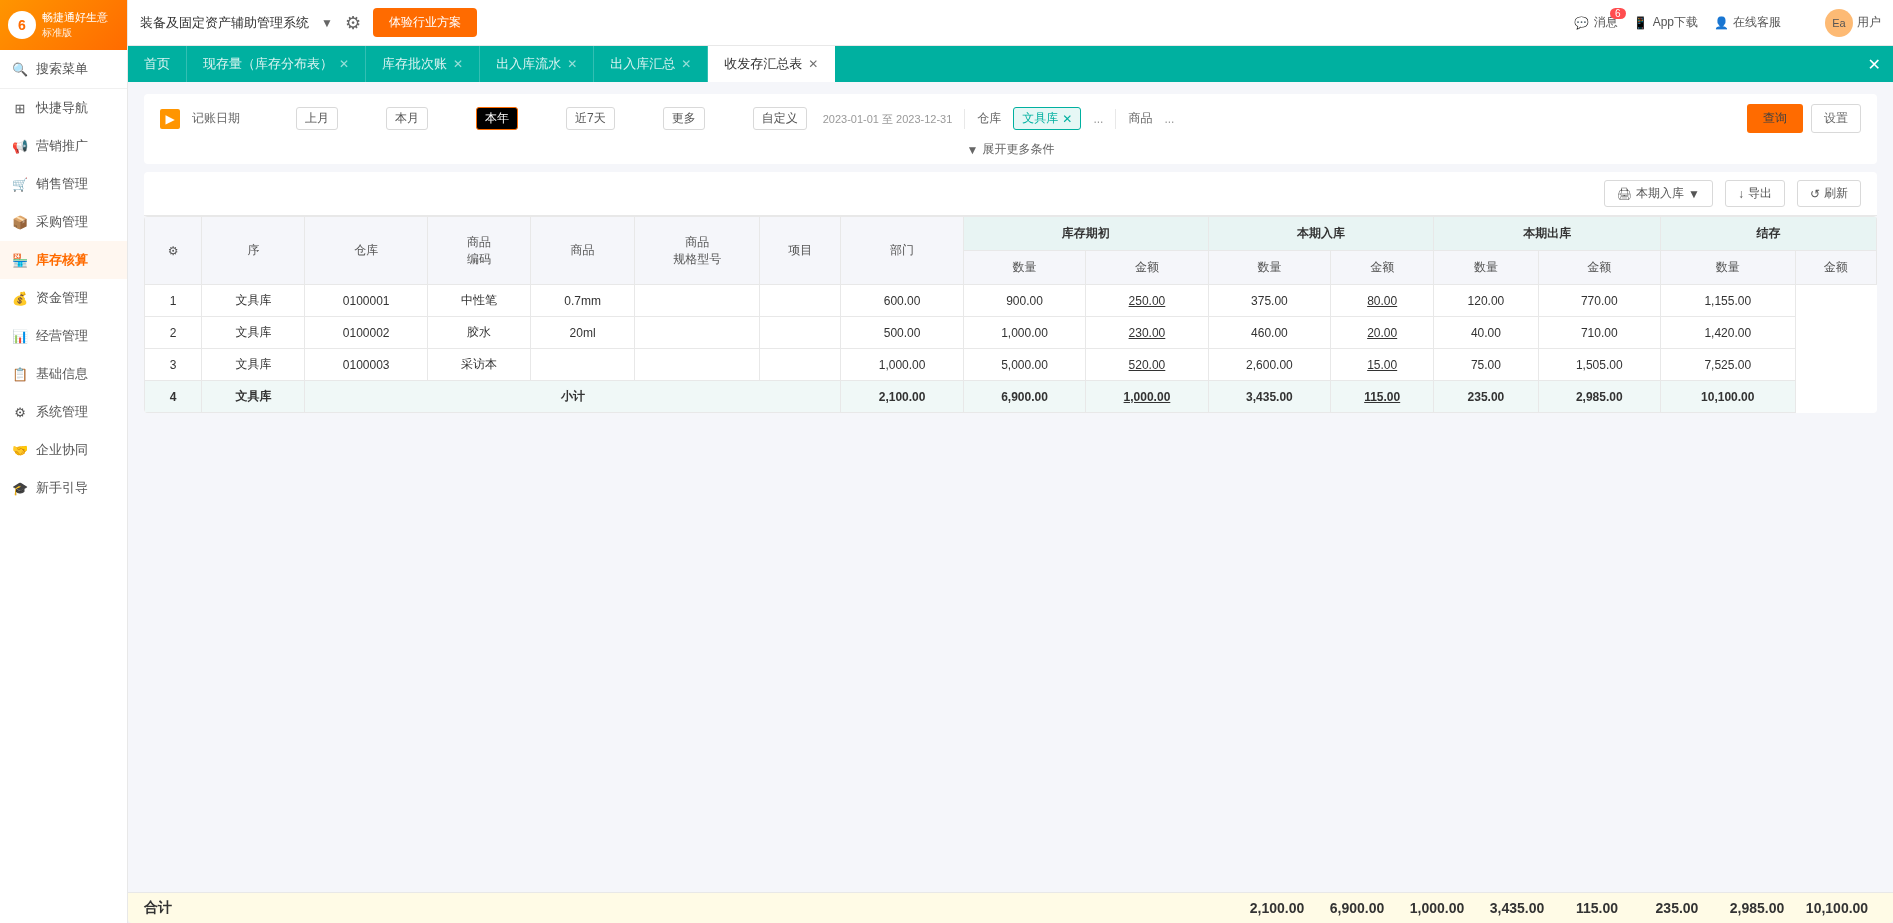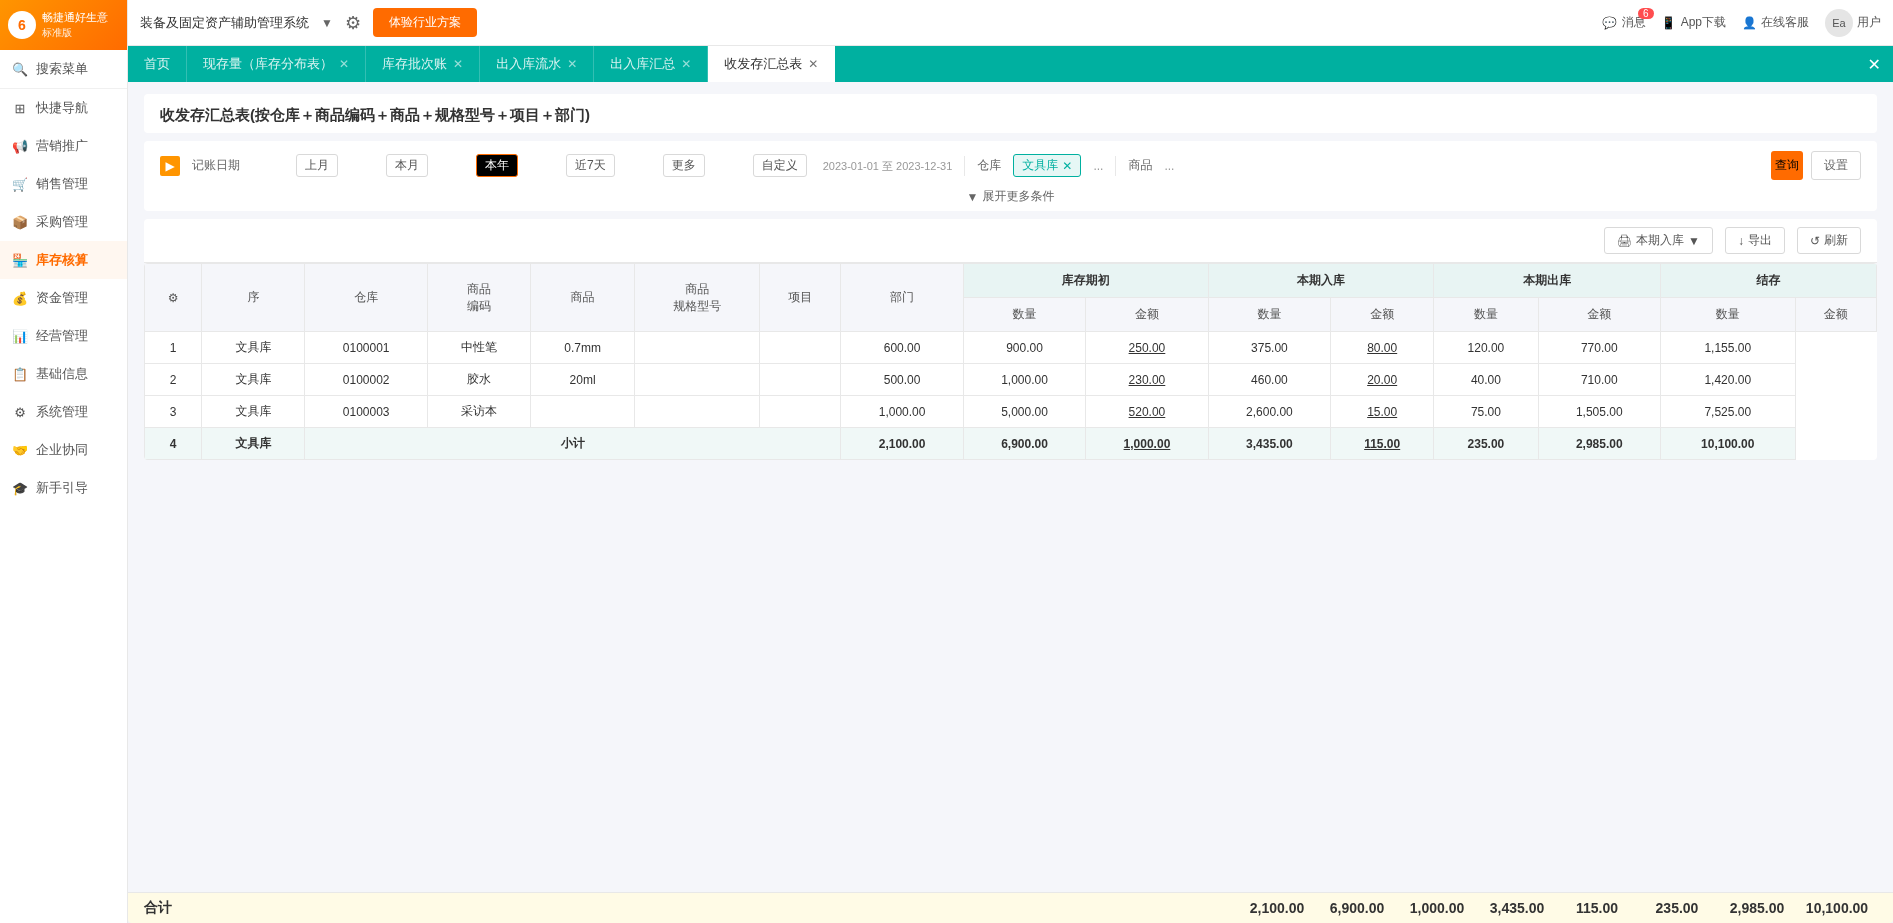--- a/index.html
+++ b/index.html
@@ -18,21 +18,21 @@
 
     
     .main { flex: 1; display: flex; flex-direction: column; overflow: hidden; }
 
     
     .topbar { background: #fff; border-bottom: 1px solid #e8e8e8; display: flex; align-items: center; padding: 0 12px; height: 46px; gap: 12px; flex-shrink: 0; }
     .topbar-btn { background: #ff6b00; color: #fff; border: none; padding: 6px 16px; border-radius: 4px; cursor: pointer; font-size: 12px; }
     .topbar-right { display: flex; align-items: center; gap: 16px; color: #555; font-size: 12px; }
     .topbar-right-item { display: flex; align-items: center; gap: 4px; cursor: pointer; position: relative; }
     .notification-badge { background: #ff4d4f; color: #fff; font-size: 10px; padding: 0 4px; border-radius: 8px; position: absolute; top: -6px; right: -8px; min-width: 16px; text-align: center; }
-    .user-avatar { width: 28px; height: 28px; background: #e5e5e5; border-radius: 50%; display: flex; align-items: center; justify-content: center; font-size: 11px; }
+    .user-avatar { width: 28px; height: 28px; background: #fdba74; border-radius: 50%; display: flex; align-items: center; justify-content: center; font-size: 11px; margin-left: 28px; }
 
     
     .tabs { background: #00b0a0; display: flex; align-items: center; height: 36px; flex-shrink: 0; overflow-x: auto; }
     .tab { padding: 0 16px; height: 44px; display: flex; align-items: center; gap: 6px; cursor: pointer; color: rgba(255,255,255,0.85); font-size: 13px; white-space: nowrap; border-right: 1px solid rgba(255,255,255,0.2); }
     .tab.active { background: #fff; color: #333; }
     .tab-close { font-size: 12px; opacity: 0.7; }
     .tabs-end-close { margin-left: auto; padding: 0 12px; color: #fff; cursor: pointer; font-size: 16px; }
 
     
     .page-content { flex: 1; overflow-y: auto; padding: 12px 16px; background: #f5f6fa; }
@@ -42,21 +42,21 @@
     .date-btns { display: flex; gap: 4px; align-items: center; }
     .date-btn { padding: 2px 8px; border: 1px solid #d9d9d9; border-radius: 3px; cursor: pointer; font-size: 12px; color: #555; background: #fff; margin-left: 44px; }
     .date-btn.active { background: #000000; color: #fff; border-color: #ff6b00; }
     .date-range { color: #999; font-size: 11px; margin-top: 2px; }
     .filter-divider { width: 1px; height: 20px; background: #e8e8e8; }
     .warehouse-label { color: #666; font-size: 12px; }
     .warehouse-tag { background: #e6f7f5; border: 1px solid #00b0a0; color: #00b0a0; padding: 2px 8px; border-radius: 3px; font-size: 12px; display: flex; align-items: center; gap: 4px; }
     .warehouse-tag .close { cursor: pointer; }
     .filter-more { color: #999; cursor: pointer; font-size: 12px; }
     .product-label { color: #666; font-size: 12px; }
-    .btn-query { background: #ff6b00; color: #000000; border: none; padding: 5px 4px; border-radius: 3px; cursor: pointer; font-size: 12px; }
+    .btn-query { background: #ff6b00; color: #404040; border: none; padding: 5px 16px; border-radius: 3px; cursor: pointer; font-size: 12px; }
     .btn-settings { background: #fff; color: #666; border: 1px solid #d9d9d9; padding: 5px 12px; border-radius: 3px; cursor: pointer; font-size: 12px; }
     .expand-row { display: flex; justify-content: center; align-items: center; margin-top: 8px; }
     .expand-btn { color: #666; font-size: 12px; cursor: pointer; display: flex; align-items: center; gap: 4px; }
 
     
     .table-container { background: #fff; border-radius: 4px; overflow-x: auto; }
     .data-table { width: 100%; border-collapse: collapse; font-size: 12px; }
     .data-table th { background: #f5f6fa; color: #555; font-weight: normal; padding: 8px 10px; text-align: center; border: 1px solid #e8e8e8; white-space: nowrap; }
     .data-table th.section-header { background: #e8f4f3; color: #333; font-weight: bold; }
     .data-table td { padding: 7px 10px; text-align: center; border: 1px solid #e8e8e8; color: #333; }
@@ -181,23 +181,20 @@
     </div>
     <div class="tab active">
       <span>收发存汇总表</span>
       <span class="tab-close">✕</span>
     </div>
     <div class="tabs-end-close">✕</div>
   </div>
 
   <div class="page-content">
 
-    <div style="background:#fff;padding:12px 16px 8px;border-radius:4px;margin-bottom:8px;">
-      <div style="font-size:15px;font-weight:bold;color:#333;">收发存汇总表(按仓库＋商品编码＋商品＋规格型号＋项目＋部门)</div>
-    </div>
 
     <div style="background:#fff;padding:10px 16px 6px;border-radius:4px;margin-bottom:8px;">
       <div class="filter-row">
         <div class="filter-arrow">▶</div>
         <span class="filter-label">记账日期</span>
         <div class="date-btns">
           <button class="date-btn">上月</button>
           <button class="date-btn">本月</button>
           <button class="date-btn active">本年</button>
           <button class="date-btn">近7天</button>

